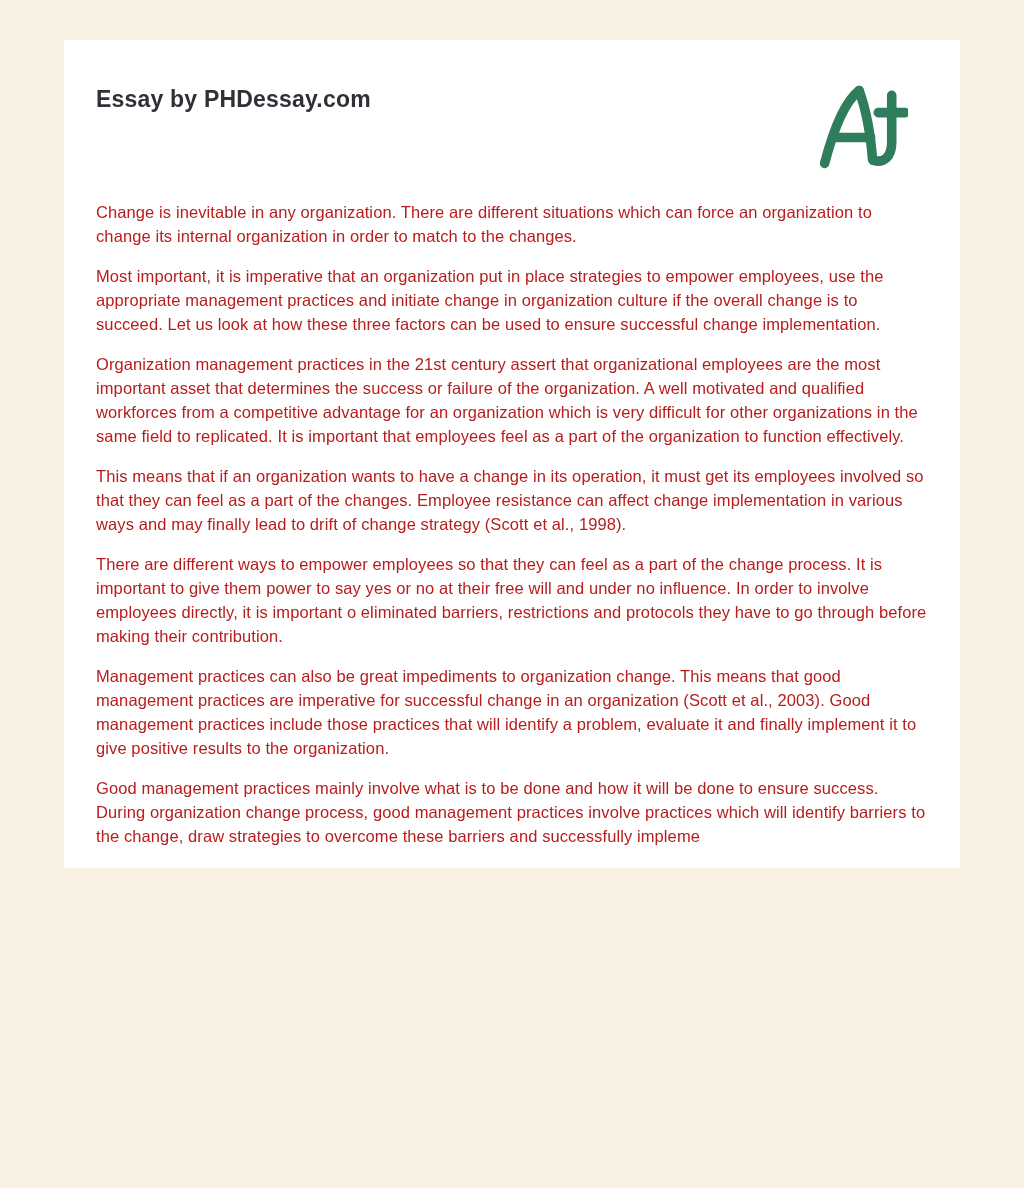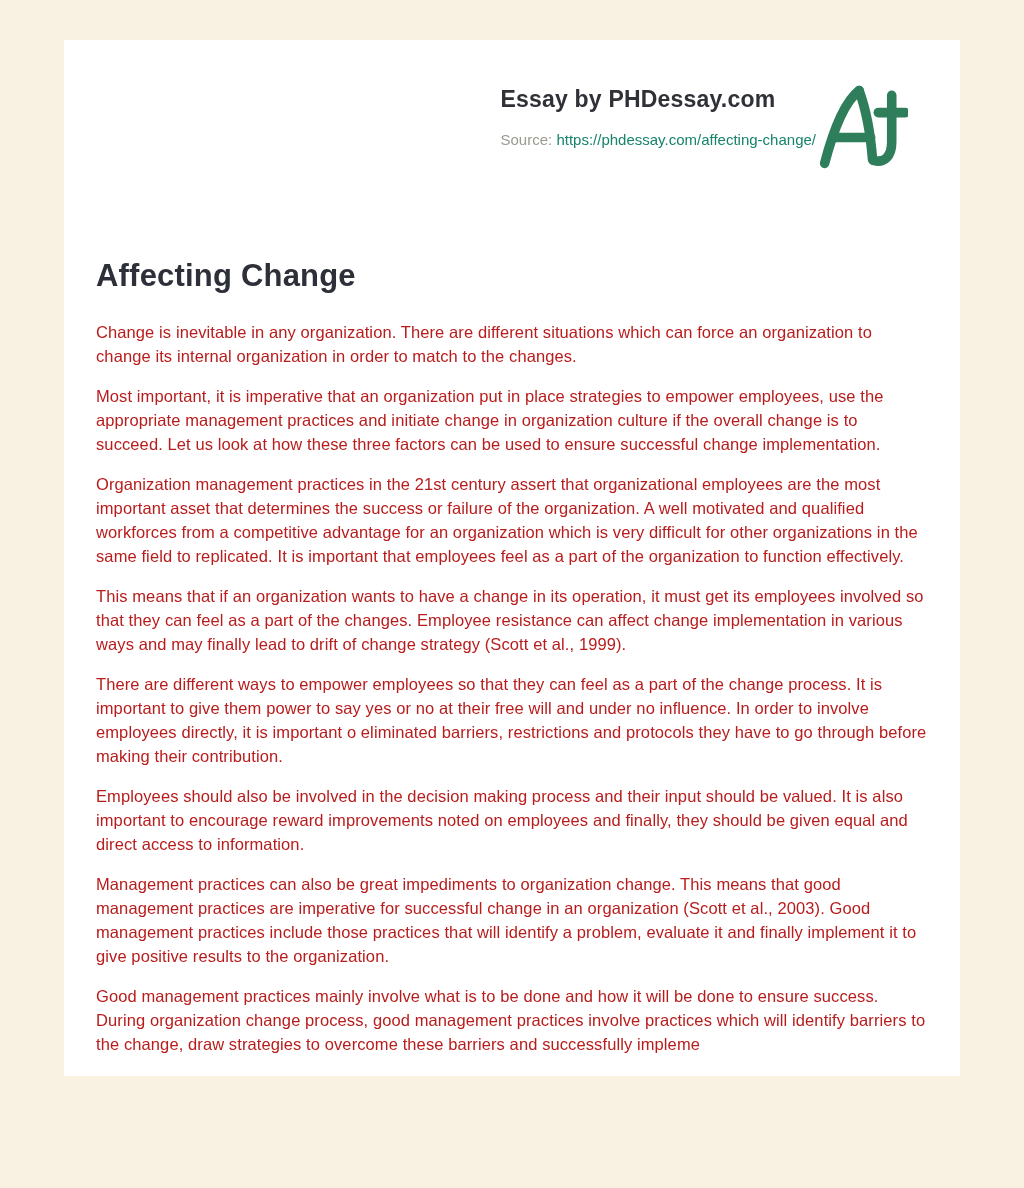--- a/index.html
+++ b/index.html
@@ -17,21 +17,21 @@
     height: 1188px;
     overflow: hidden;
   }
   .card {
     margin: 40px 64px 0 64px;
     background: #FFFFFF;
     padding: 40px 32px 4px 32px;
   }
   .card-header {
     display: flex;
-    justify-content: flex-end;
+    justify-content: space-between;
     align-items: flex-start;
   }
   .site-title {
     font-size: 23px;
     font-weight: 700;
     color: #2F3137;
     margin: 6px 0 0 0;
     letter-spacing: 0.2px;
   }
   .source-line {
@@ -69,47 +69,41 @@
 </head>
 <body>
 
 <div class="page">
 
   <div class="card">
 
     <div class="card-header">
       <div class="header-left">
         <h1 class="site-title">Essay by PHDessay.com</h1>
-        <p class="source-line">
-          <span>Source:</span>
-          <a href="#">https://phdessay.com/affecting-change/</a>
-        </p>
       </div>
 
       <div class="logo">
         <svg width="92" height="88" viewBox="0 0 96 90" aria-hidden="true">
           <g fill="none" stroke="#2E7D5B" stroke-width="10" stroke-linecap="round">
             <path d="M9 84 C20 42 32 18 45 8"></path>
             <path d="M45 8 C53 30 57 54 59 80"></path>
             <path d="M20 57 L57 57"></path>
             <path d="M79 13 L79 62 C79 77 71 84 60 81"></path>
             <path d="M65 31 L93 31"></path>
           </g>
         </svg>
       </div>
     </div>
 
-    <h2 class="essay-title">Affecting Change</h2>
 
     <div class="essay-body">
       <p>Change is inevitable in any organization.  There are different situations which can force an organization to change its internal organization in order to match to the changes.</p>
       <p>Most important, it is imperative that an organization put in place strategies to empower employees, use the appropriate management practices and initiate change in organization culture if the overall change is to succeed. Let us look at how these three factors can be used to ensure successful change implementation.</p>
       <p>Organization management practices in the 21st century assert that organizational employees are the most important asset that determines the success or failure of the organization. A well motivated and qualified workforces from a competitive advantage for an organization which is very difficult for other organizations in the same field to replicated. It is important that employees feel as a part of the organization to function effectively.</p>
-      <p>This means that if an organization wants to have a change in its operation, it must get its employees involved so that they can feel as a part of the changes. Employee resistance can affect change implementation in various ways and may finally lead to drift of change strategy (Scott et al., 1999).</p>
+      <p>This means that if an organization wants to have a change in its operation, it must get its employees involved so that they can feel as a part of the changes. Employee resistance can affect change implementation in various ways and may finally lead to drift of change strategy (Scott et al., 1998).</p>
       <p>There are different ways to empower employees so that they can feel as a part of the change process. It is important to give them power to say yes or no at their free will and under no influence.  In order to involve employees directly, it is important o eliminated barriers, restrictions and protocols they have to go through before making their contribution.</p>
-      <p>Employees should also be involved in the decision making process and their input should be valued. It is also important to encourage reward improvements noted on employees and finally, they should be given equal and direct access to information.</p>
       <p>Management practices can also be great impediments to organization change.  This means that good management practices are imperative for successful change in an organization (Scott et al., 2003). Good management practices include those practices that will identify a problem, evaluate it and finally implement it to give positive results to the organization.</p>
       <p>Good management practices mainly involve what is to be done and how it will be done to ensure success. During organization change process, good management practices involve practices which will identify barriers to the change, draw strategies to overcome these barriers and successfully impleme</p>
     </div>
 
   </div>
 
 </div>
 
 </body></html>

